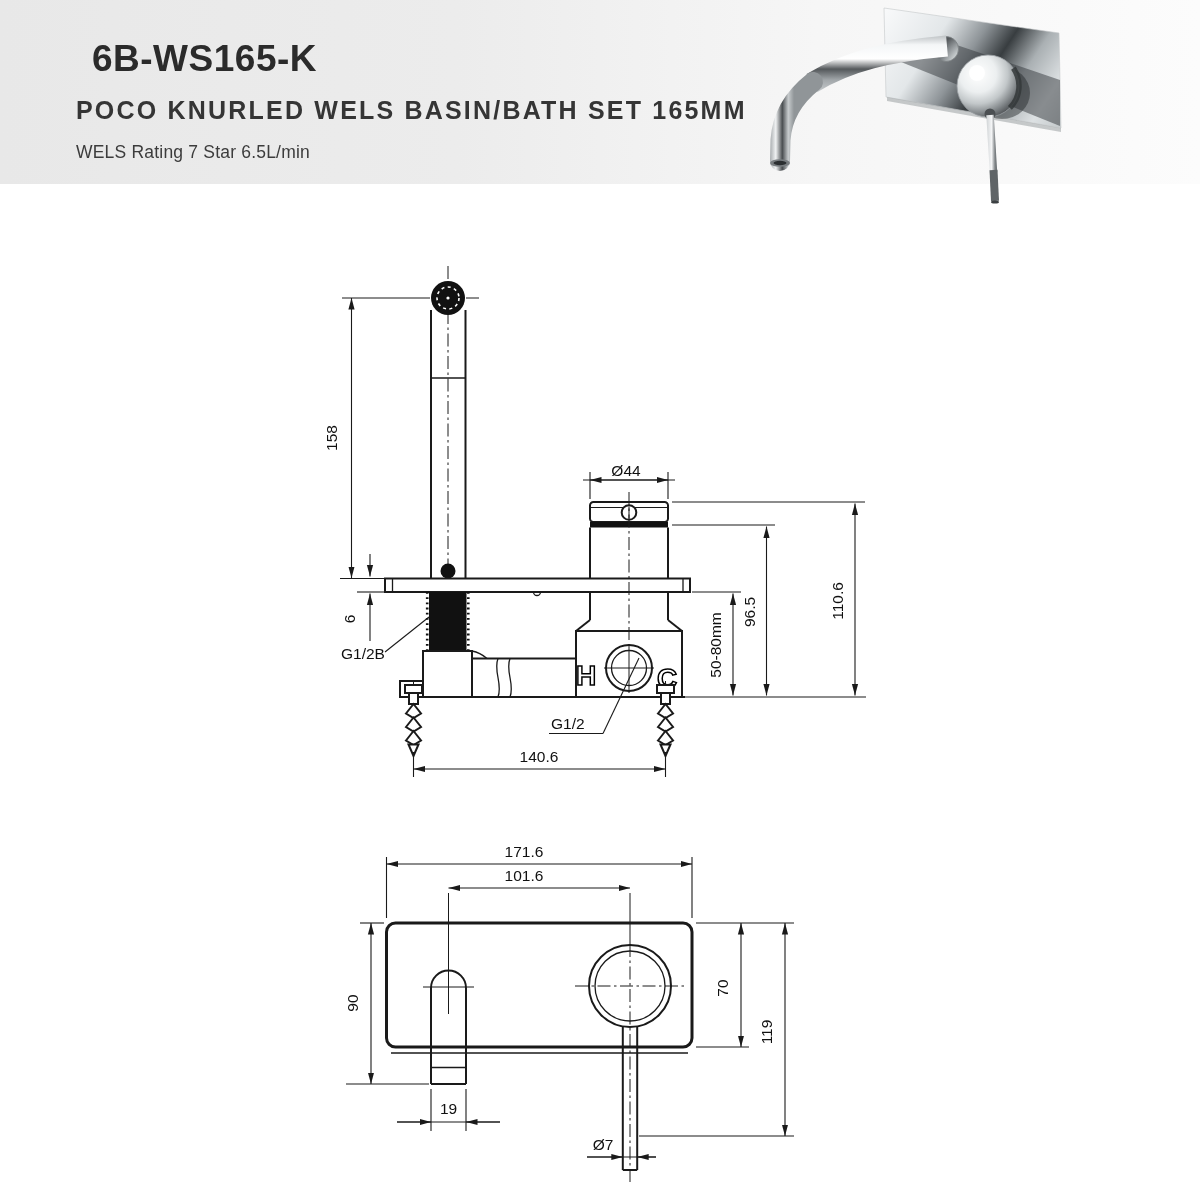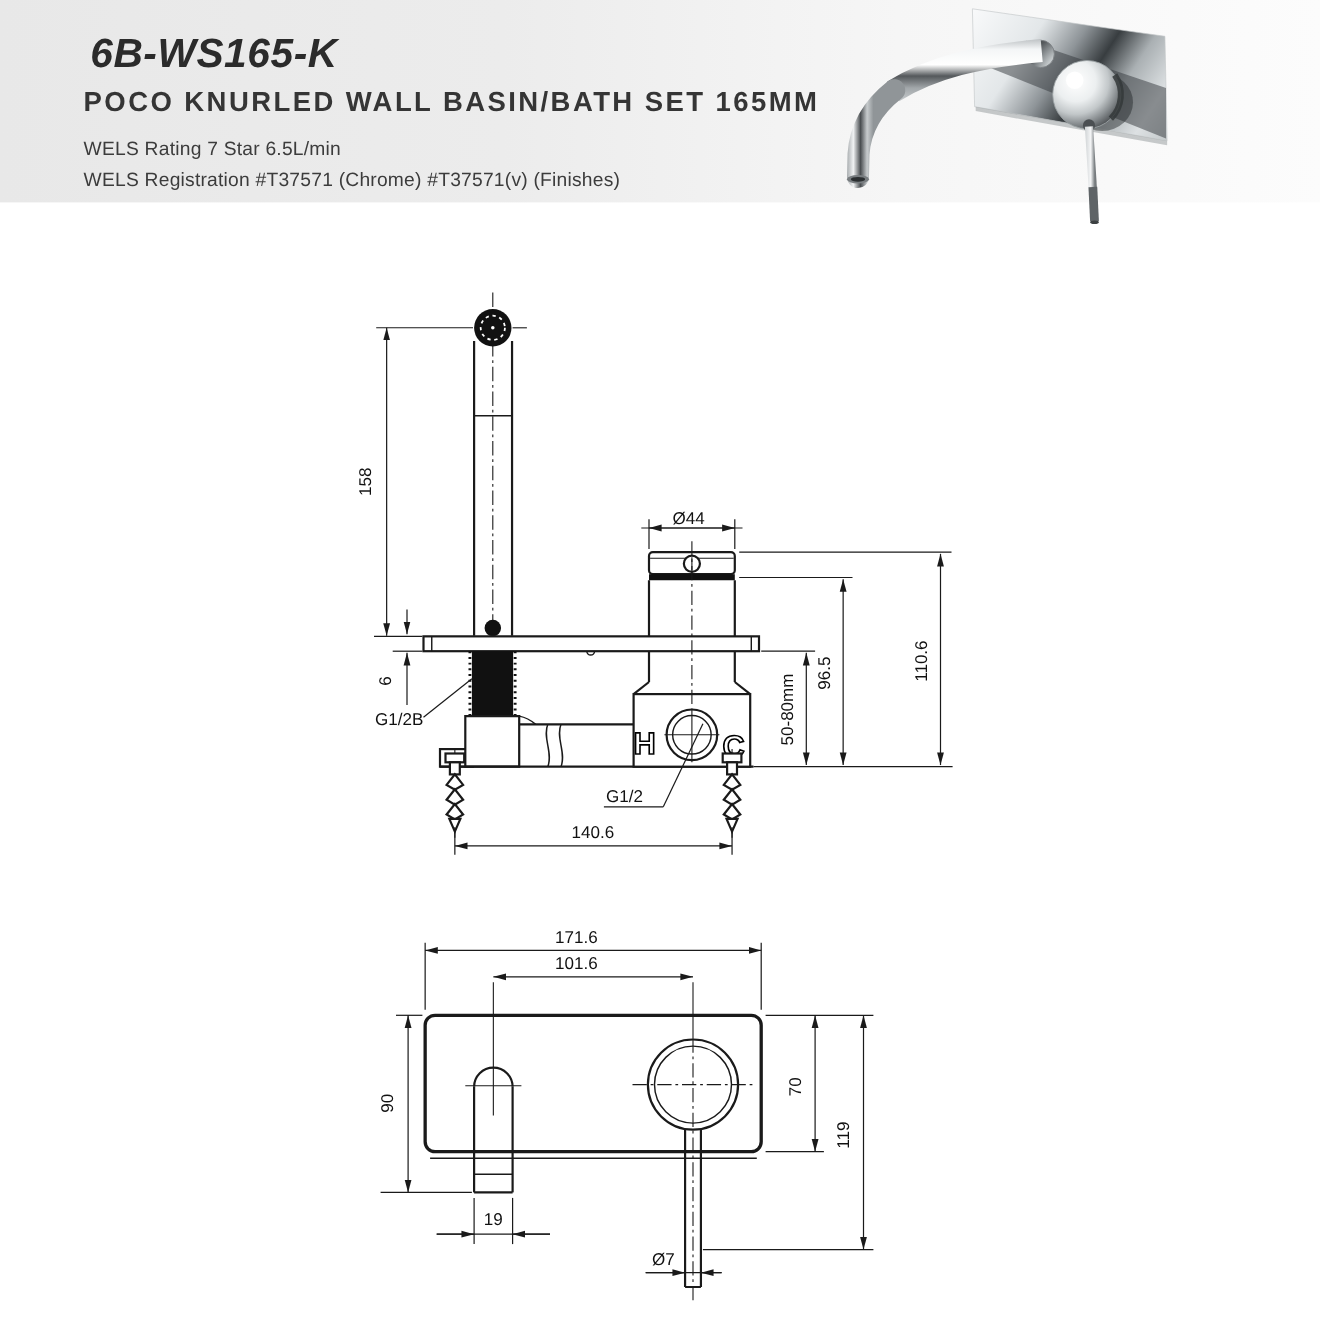--- a/index.html
+++ b/index.html
@@ -1,21 +1,21 @@
 <!DOCTYPE html>
 <html><head>
 <meta charset="utf-8">
 <style>
   html,body{margin:0;padding:0;background:#fff;}
   .page{position:relative;width:1200px;height:1198px;background:#fff;overflow:hidden;
         font-family:"Liberation Sans",sans-serif;}
   .band{position:absolute;left:0;top:0;width:1200px;height:184px;
         background:linear-gradient(90deg,#e8e8e8 0%,#ececec 38%,#f6f6f6 68%,#fcfcfc 100%);}
   .head-text{position:absolute;left:76px;top:22px;}
-  .head-text h1{font-size:37px;font-weight:bold;color:#2b2b2b;margin:6px;letter-spacing:.5px;font-style:italic;}
+  .head-text h1{font-size:37px;font-weight:bold;color:#2b2b2b;margin:16px;letter-spacing:.5px;}
   .head-text h2{font-size:25px;font-weight:bold;color:#353535;margin:9px 0 17px;letter-spacing:2.2px;}
   .head-text p{font-size:17.5px;color:#3c3c3c;margin:0 0 7px;letter-spacing:.2px;}
   .photo,.draw{position:absolute;}
   .photo{left:760px;top:0;}
   .draw{left:0;top:0;}
   
   .ol{stroke:#1a1a1a;stroke-width:2;fill:none;}
   .olw{stroke:#1a1a1a;stroke-width:2;fill:#fff;}
   .olt{stroke:#1a1a1a;stroke-width:1.3;fill:none;}
   .thk{stroke:#1a1a1a;stroke-width:3;fill:#fff;}
@@ -27,23 +27,22 @@
       fill:#fff;stroke:#000;stroke-width:1.5px;}
 </style>
 </head>
 <body>
 
 <div class="page">
 
   <div class="band">
     <div class="head-text">
       <h1>6B-WS165-K</h1>
-      <h2>POCO KNURLED WALL BASIN/BATH SET 165MM</h2>
+      <h2>POCO KNURLED WELS BASIN/BATH SET 165MM</h2>
       <p>WELS Rating 7 Star 6.5L/min</p>
-      <p>WELS Registration #T37571 (Chrome) #T37571(v) (Finishes)</p>
     </div>
   </div>
 
   <svg class="photo" width="440" height="212" viewBox="760 0 440 212">
     <defs>
       <linearGradient id="gPlate" gradientUnits="userSpaceOnUse" x1="885" y1="10" x2="1060" y2="125">
         <stop offset="0" stop-color="#f8f9fa"></stop>
           <stop offset=".28" stop-color="#e3e7e9"></stop>
         <stop offset=".45" stop-color="#8e9498"></stop>
           <stop offset=".58" stop-color="#383d40"></stop>

